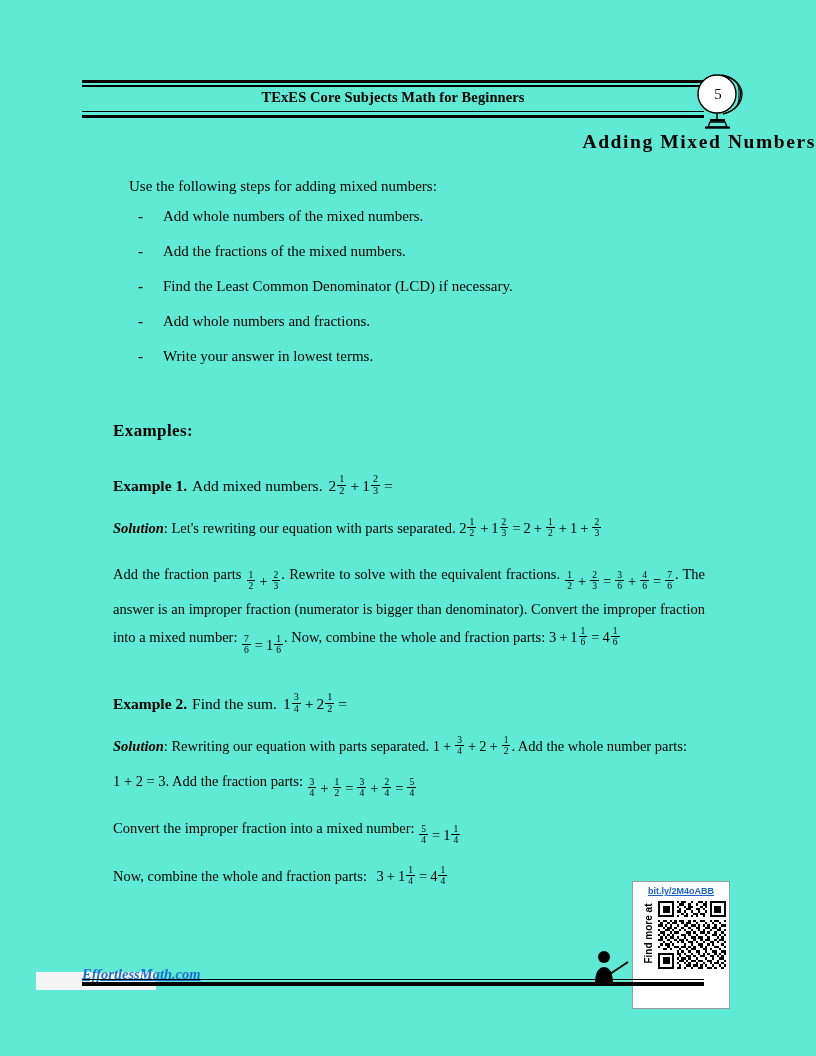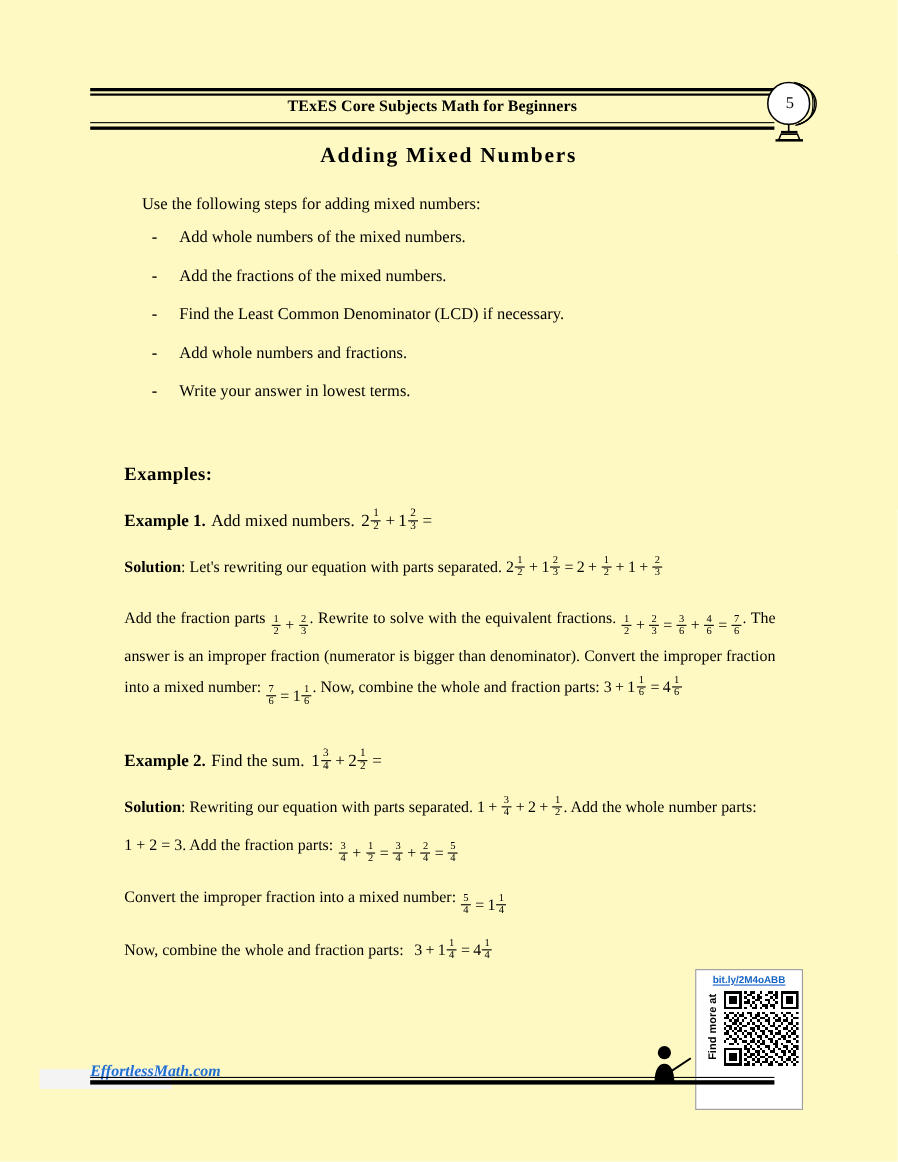--- a/index.html
+++ b/index.html
@@ -14,21 +14,21 @@
     font-family: "Liberation Serif", "DejaVu Serif", serif;
     color: #000000;
     overflow: hidden;
   }
 
   .page {
     position: absolute;
     left: 0; top: 0;
     width: 816px;
     height: 1056px;
-    background: #fef9c3;
+    background: #5eead4;
   }
 
   
   .header-wrap {
     position: absolute;
     left: 82px;
     top: 80px;
     width: 622px;
     height: 38px;
   }
@@ -79,21 +79,21 @@
     font-family: "Liberation Serif", serif;
     padding-right: 4px;
     box-sizing: border-box;
   }
 
   
   .main-title {
     position: absolute;
     left: 0; right: 0;
     top: 131px;
-    text-align: center;
+    text-align: right;
     font-size: 19.5px;
     font-weight: bold;
     letter-spacing: 1.6px;
     font-family: "Liberation Serif", serif;
   }
 
   
   .content {
     position: absolute;
     left: 113px;
@@ -125,36 +125,37 @@
 
   .examples-head {
     font-size: 17px;
     font-weight: bold;
     letter-spacing: 0.4px;
     margin-top: 56px;
   }
 
   .ex-title {
     font-size: 15.5px;
-    margin-top: 22px;
+    margin-top: 34px;
     display: flex;
     align-items: center;
     flex-wrap: wrap;
   }
   .ex-title b { font-weight: bold; margin-right: 5px; }
   .ex-title .q { margin-right: 6px; }
 
   .sol {
     font-size: 14.5px;
     margin-top: 17px;
     text-align: justify;
     line-height: 1.95;
   }
   .sol .soltag {
     font-weight: bold;
+    font-style: italic;
     font-family: "Liberation Serif", serif;
   }
   .sol-line {
     font-size: 14.5px;
     margin-top: 6px;
     line-height: 1.95;
   }
 
   
   .frac {

